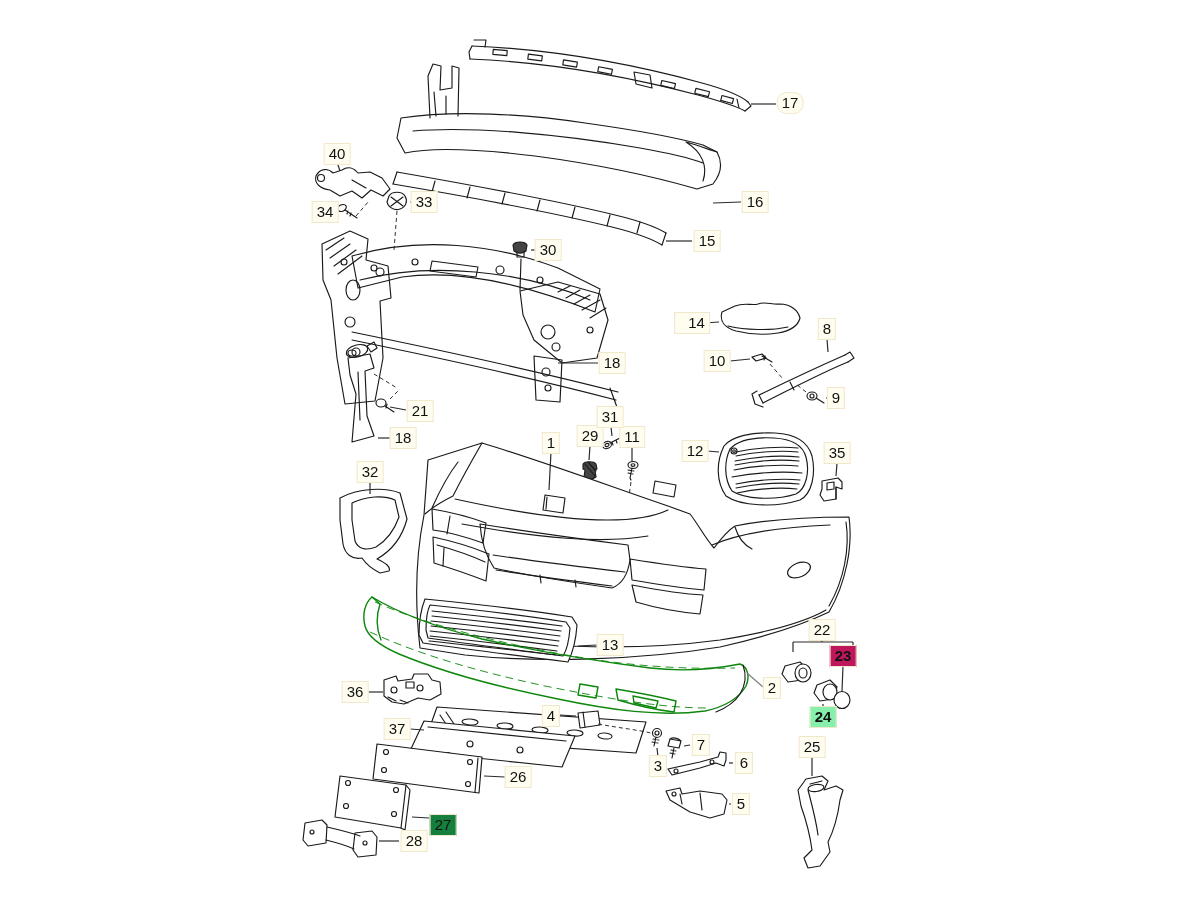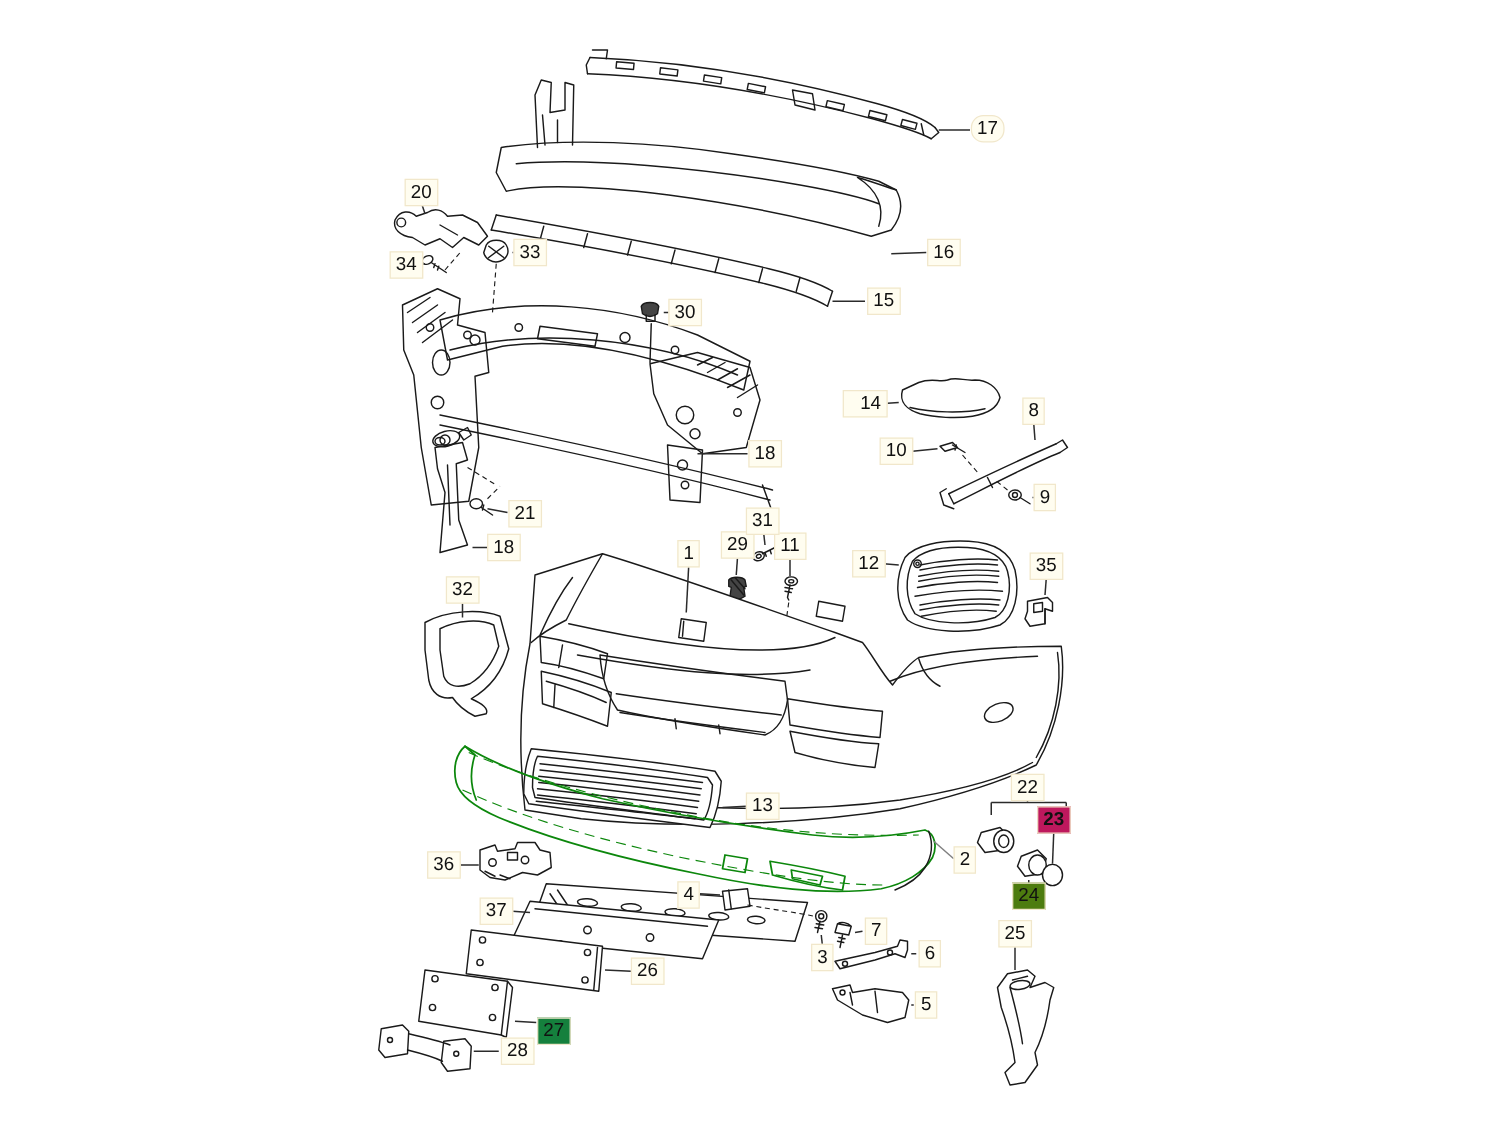--- a/index.html
+++ b/index.html
@@ -371,25 +371,25 @@
 <div class="part-label" style="left: 717px; top: 361px; background: rgb(255, 253, 240); border-color: rgb(241, 231, 203); color: rgb(17, 17, 17);">10</div>
 <div class="part-label" style="left: 632px; top: 437px; background: rgb(255, 253, 240); border-color: rgb(241, 231, 203); color: rgb(17, 17, 17);">11</div>
 <div class="part-label" style="left: 695px; top: 451px; background: rgb(255, 253, 240); border-color: rgb(241, 231, 203); color: rgb(17, 17, 17);">12</div>
 <div class="part-label" style="left: 610px; top: 645px; background: rgb(255, 253, 240); border-color: rgb(241, 231, 203); color: rgb(17, 17, 17);">13</div>
 <div class="part-label" style="left: 692px; top: 323px; background: rgb(255, 253, 240); border-color: rgb(241, 231, 203); color: rgb(17, 17, 17); padding-left: 13px;">14</div>
 <div class="part-label" style="left: 707px; top: 241px; background: rgb(255, 253, 240); border-color: rgb(241, 231, 203); color: rgb(17, 17, 17);">15</div>
 <div class="part-label" style="left: 755px; top: 202px; background: rgb(255, 253, 240); border-color: rgb(241, 231, 203); color: rgb(17, 17, 17);">16</div>
 <div class="part-label" style="left: 790px; top: 103px; background: rgb(255, 253, 240); border-color: rgb(241, 231, 203); color: rgb(17, 17, 17); border-radius: 10px;">17</div>
 <div class="part-label" style="left: 612px; top: 363px; background: rgb(255, 253, 240); border-color: rgb(241, 231, 203); color: rgb(17, 17, 17);">18</div>
 <div class="part-label" style="left: 403px; top: 438px; background: rgb(255, 253, 240); border-color: rgb(241, 231, 203); color: rgb(17, 17, 17);">18</div>
-<div class="part-label" style="left: 337px; top: 154px; background: rgb(255, 253, 240); border-color: rgb(241, 231, 203); color: rgb(17, 17, 17);">20</div>
+<div class="part-label" style="left: 337px; top: 154px; background: rgb(255, 253, 240); border-color: rgb(241, 231, 203); color: rgb(17, 17, 17);">40</div>
 <div class="part-label" style="left: 420px; top: 411px; background: rgb(255, 253, 240); border-color: rgb(241, 231, 203); color: rgb(17, 17, 17);">21</div>
 <div class="part-label" style="left: 822px; top: 630px; background: rgb(255, 253, 240); border-color: rgb(241, 231, 203); color: rgb(17, 17, 17);">22</div>
 <div class="part-label" style="left: 843px; top: 656px; background: #be185d; border-color: rgb(241, 231, 203); color: rgb(17, 17, 17); font-weight: bold;">23</div>
-<div class="part-label" style="left: 823px; top: 717px; background: #4d7c0f; border-color: rgb(241, 231, 203); color: rgb(17, 17, 17);">24</div>
+<div class="part-label" style="left: 823px; top: 717px; background: #86efac; border-color: rgb(241, 231, 203); color: rgb(17, 17, 17); font-weight: bold;">24</div>
 <div class="part-label" style="left: 812px; top: 747px; background: rgb(255, 253, 240); border-color: rgb(241, 231, 203); color: rgb(17, 17, 17);">25</div>
 <div class="part-label" style="left: 518px; top: 777px; background: rgb(255, 253, 240); border-color: rgb(241, 231, 203); color: rgb(17, 17, 17); text-align: right;">26</div>
 <div class="part-label" style="left: 443px; top: 797px; background: #15803d; border-color: rgb(241, 231, 203); color: rgb(17, 17, 17); margin-top: 28px;">27</div>
 <div class="part-label" style="left: 414px; top: 841px; background: rgb(255, 253, 240); border-color: rgb(241, 231, 203); color: rgb(17, 17, 17);">28</div>
 <div class="part-label" style="left: 590px; top: 436px; background: rgb(255, 253, 240); border-color: rgb(241, 231, 203); color: rgb(17, 17, 17);">29</div>
 <div class="part-label" style="left: 548px; top: 250px; background: rgb(255, 253, 240); border-color: rgb(241, 231, 203); color: rgb(17, 17, 17);">30</div>
 <div class="part-label" style="left: 610px; top: 417px; background: rgb(255, 253, 240); border-color: rgb(241, 231, 203); color: rgb(17, 17, 17);">31</div>
 <div class="part-label" style="left: 370px; top: 472px; background: rgb(255, 253, 240); border-color: rgb(241, 231, 203); color: rgb(17, 17, 17);">32</div>
 <div class="part-label" style="left: 424px; top: 202px; background: rgb(255, 253, 240); border-color: rgb(241, 231, 203); color: rgb(17, 17, 17);">33</div>
 <div class="part-label" style="left: 325px; top: 212px; background: rgb(255, 253, 240); border-color: rgb(241, 231, 203); color: rgb(17, 17, 17);">34</div>

